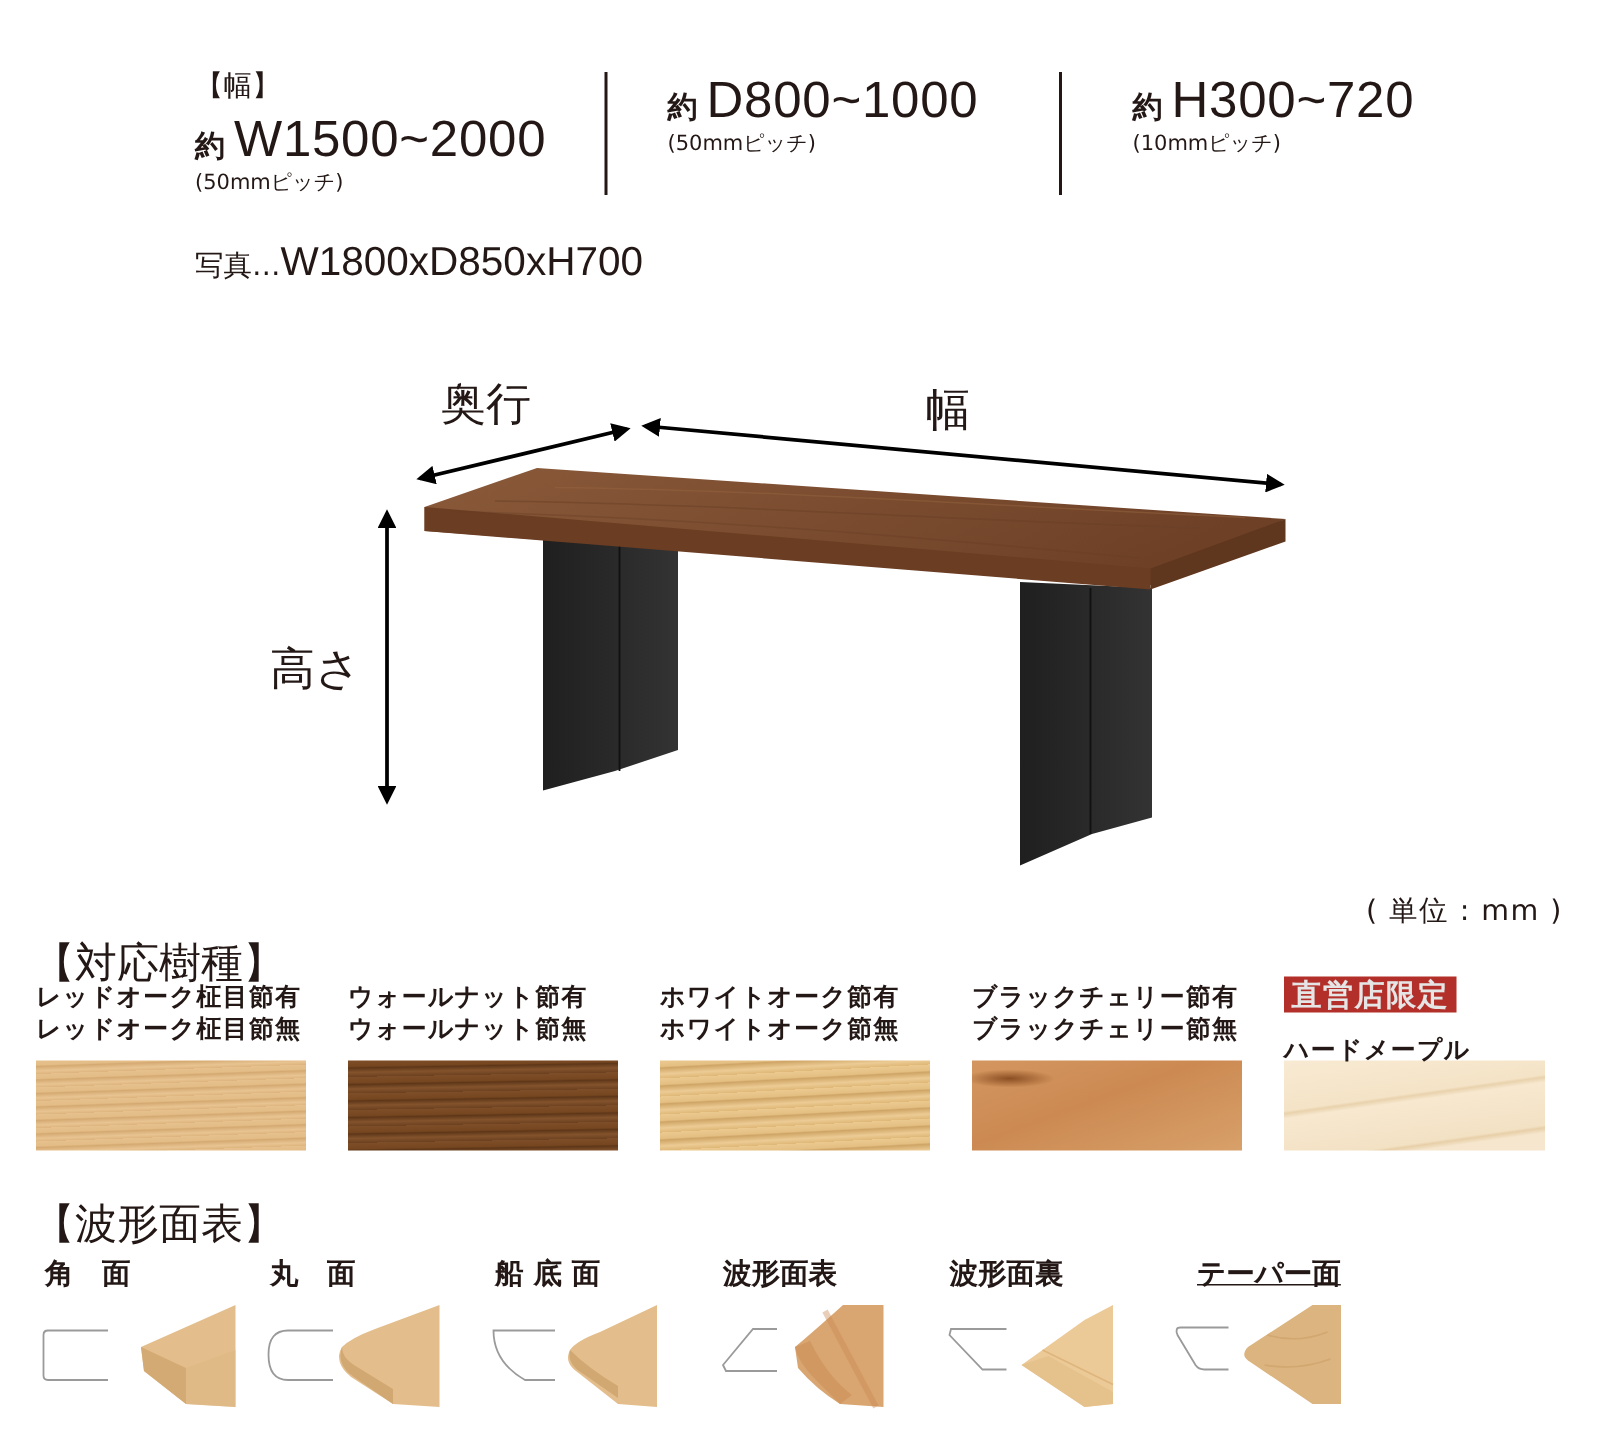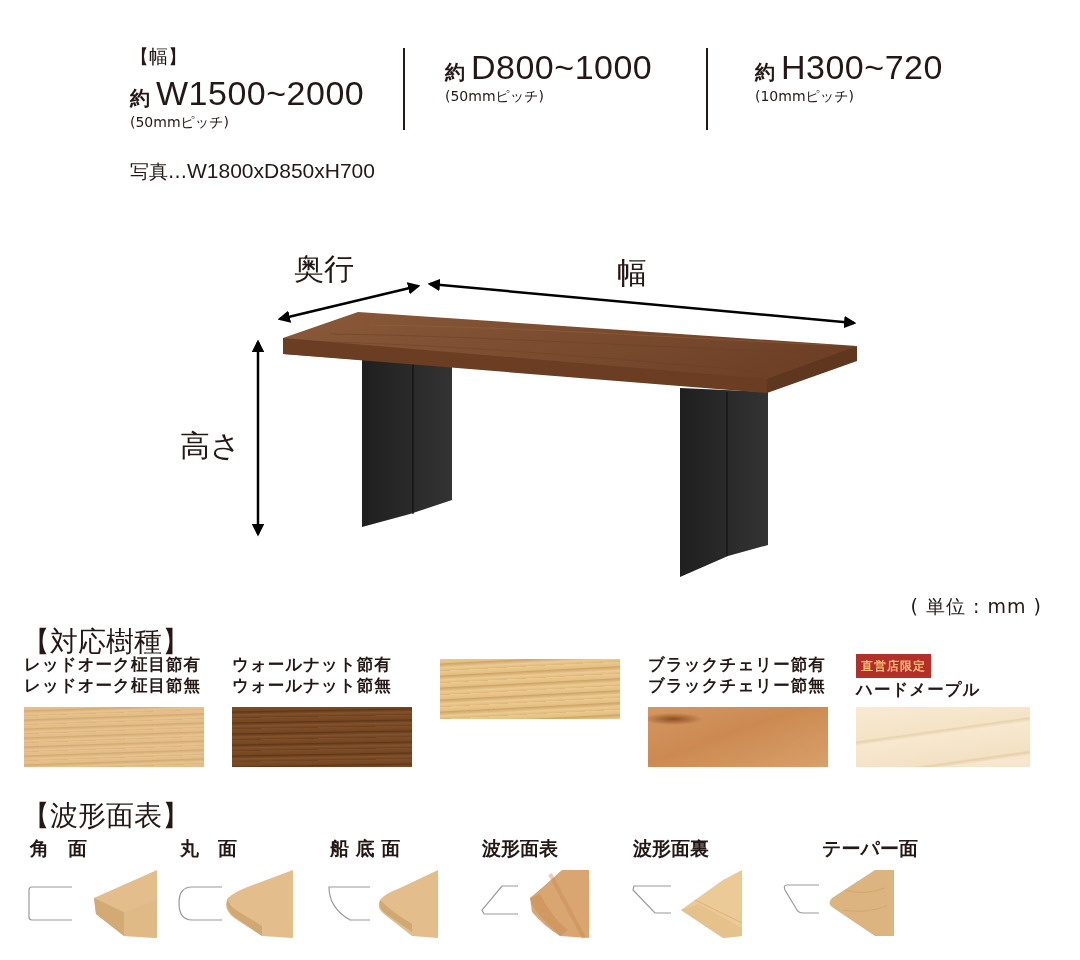--- a/index.html
+++ b/index.html
@@ -9,32 +9,32 @@
   
   .spec { position: absolute; top: 44px; }
   .spec .label { font-size: 19px; font-weight: 400; letter-spacing: 0px; white-space: nowrap; }
   .spec .value { margin-top: 6px; white-space: nowrap; display: flex; align-items: baseline; }
   .spec .value .yaku { font-size: 20px; font-weight: 700; margin-right: 6px; }
   .spec .value .num { font-family: "Liberation Sans", sans-serif; font-size: 34px; font-weight: 400; letter-spacing: 0.5px; line-height: 34px; }
   .spec .pitch { font-size: 14px; text-align: left; margin-top: 2px; white-space: nowrap; }
   .divider { position: absolute; width: 1.5px; background: #231815; top: 48px; height: 82px; }
 
   .photo-note { position: absolute; left: 130px; top: 159px; font-size: 19px; white-space: nowrap; }
-  .photo-note .n { font-family: "Liberation Sans", sans-serif; font-size: 21px; }
+  .photo-note .n { font-family: "Liberation Sans", sans-serif; font-size: 27px; }
 
   
   .dim-label { position: absolute; font-size: 30px; font-weight: 400; white-space: nowrap; }
   .diagram { position: absolute; left: 0; top: 0; width: 1080px; height: 600px; pointer-events: none; }
   .unit-note { position: absolute; right: 38px; top: 594px; font-size: 19px; white-space: nowrap; letter-spacing: 1px; }
 
   
   .section-title { position: absolute; font-size: 28px; white-space: nowrap; }
   .wood { position: absolute; top: 654px; width: 180px; }
   .wood .names { height: 48px; font-size: 16.5px; font-weight: 700; line-height: 21px; letter-spacing: 1px; white-space: nowrap; }
-  .wood .badge { display: inline-block; background: #b3302a; color: #fdba74; font-size: 12px; font-weight: 700; padding: 2px 5px; line-height: 20px; margin-top: -5px; letter-spacing: 1px; }
+  .wood .badge { display: inline-block; background: #b3302a; color: #e5e5e5; font-size: 20px; font-weight: 700; padding: 2px 5px; line-height: 20px; margin-top: -5px; letter-spacing: 1px; }
   .wood .swatch { width: 180px; height: 60px; margin-top: 5px; }
 
   
   .profile-label { position: absolute; top: 836px; font-size: 19px; font-weight: 700; white-space: nowrap; }
   .profile-svg { position: absolute; top: 860px; }
 </style>
 </head>
 <body>
 
 <div class="spec" style="left:130px;">
@@ -126,35 +126,39 @@
 
 <div class="wood" style="left:232px;">
   <div class="names">
     <div>ウォールナット節有</div>
     <div>ウォールナット節無</div>
   </div>
   <div class="swatch" style="background: repeating-linear-gradient(179deg, #7e4e29 0px, #75461f 4px, #5e3719 5px, #83532c 8px, #6d4120 11px);"></div>
 </div>
 
 <div class="wood" style="left:440px;">
+  <div class="names">
+    <div>ホワイトオーク節有</div>
+    <div>ホワイトオーク節無</div>
+  </div>
   <div class="swatch" style="background: repeating-linear-gradient(177deg, #ebc98f 0px, #e4bf83 4px, #cfa566 5px, #eccb94 9px, #dfb878 12px);"></div>
 </div>
 
 <div class="wood" style="left:648px;">
   <div class="names">
     <div>ブラックチェリー節有</div>
     <div>ブラックチェリー節無</div>
   </div>
   <div class="swatch" style="background: radial-gradient(ellipse 30px 6px at 25px 12px, #8a4e22 0%, rgba(138,78,34,0) 100%), linear-gradient(160deg, #d49660 0%, #cc8a52 45%, #d8a06a 100%);"></div>
 </div>
 
 <div class="wood" style="left:856px;">
   <div class="names">
     <span class="badge">直営店限定</span>
-    <div style="margin-top:1px;">ハードメープル</div>
+    <div style="margin-top:14px;">ハードメープル</div>
   </div>
   <div class="swatch" style="width:174px; background: linear-gradient(172deg, #f8ead3 0%, #f4e3c6 40%, #e9d2ad 42%, #f7e8cf 46%, #f3e1c4 80%, #e7cfa8 82%, #f6e6cd 86%);"></div>
 </div>
 
 <div class="section-title" style="left:22px; top:797px;">【波形面表】</div>
 
 <div class="profile-label" style="left:30px;">角　面</div>
 <svg class="profile-svg" style="left:20px;" width="145" height="90" viewBox="0 0 145 90">
   <path d="M52,27 L12,27 Q9,27 9,30 L9,57 Q9,60 12,60 L52,60" fill="none" stroke="#9a9a9a" stroke-width="1.2"></path>
   <polygon points="137,10 137,78 104,76 76,54 74,38" fill="#e3be8c"></polygon>
@@ -185,18 +189,18 @@
 </svg>
 
 <div class="profile-label" style="left:633px;">波形面裏</div>
 <svg class="profile-svg" style="left:625px;" width="130" height="90" viewBox="0 0 130 90">
   <path d="M46,26 L9,26 L8,30 L30,53 L46,53" fill="none" stroke="#9a9a9a" stroke-width="1.2"></path>
   <polygon points="117,10 117,76 98,78 56,50 98,20" fill="#ecca97"></polygon>
   <polygon points="56,50 98,78 117,76 117,68 74,44" fill="#e4bf88" opacity="0.8"></polygon>
   <line x1="70" y1="40" x2="117" y2="63" stroke="#d8ad73" stroke-width="1.2" opacity="0.7"></line>
 </svg>
 
-<div class="profile-label" style="left:822px;">テーパー面</div>
+<div class="profile-label" style="left:798px;text-decoration:underline;">テーパー面</div>
 <svg class="profile-svg" style="left:775px;" width="130" height="90" viewBox="0 0 130 90">
   <path d="M44,25 L12,25 Q8,25 10,30 L22,50 Q24,53 28,53 L44,53" fill="none" stroke="#9a9a9a" stroke-width="1.2"></path>
   <path d="M119,10 L119,76 L100,76 L57,47 Q52,43 57,38 L100,10 Z" fill="#dcb47f"></path>
   <path d="M70,30 Q90,36 110,28 M68,50 Q90,54 112,46" stroke="#c89a62" stroke-width="1" fill="none" opacity="0.5"></path>
 </svg>
 
 </body></html>

